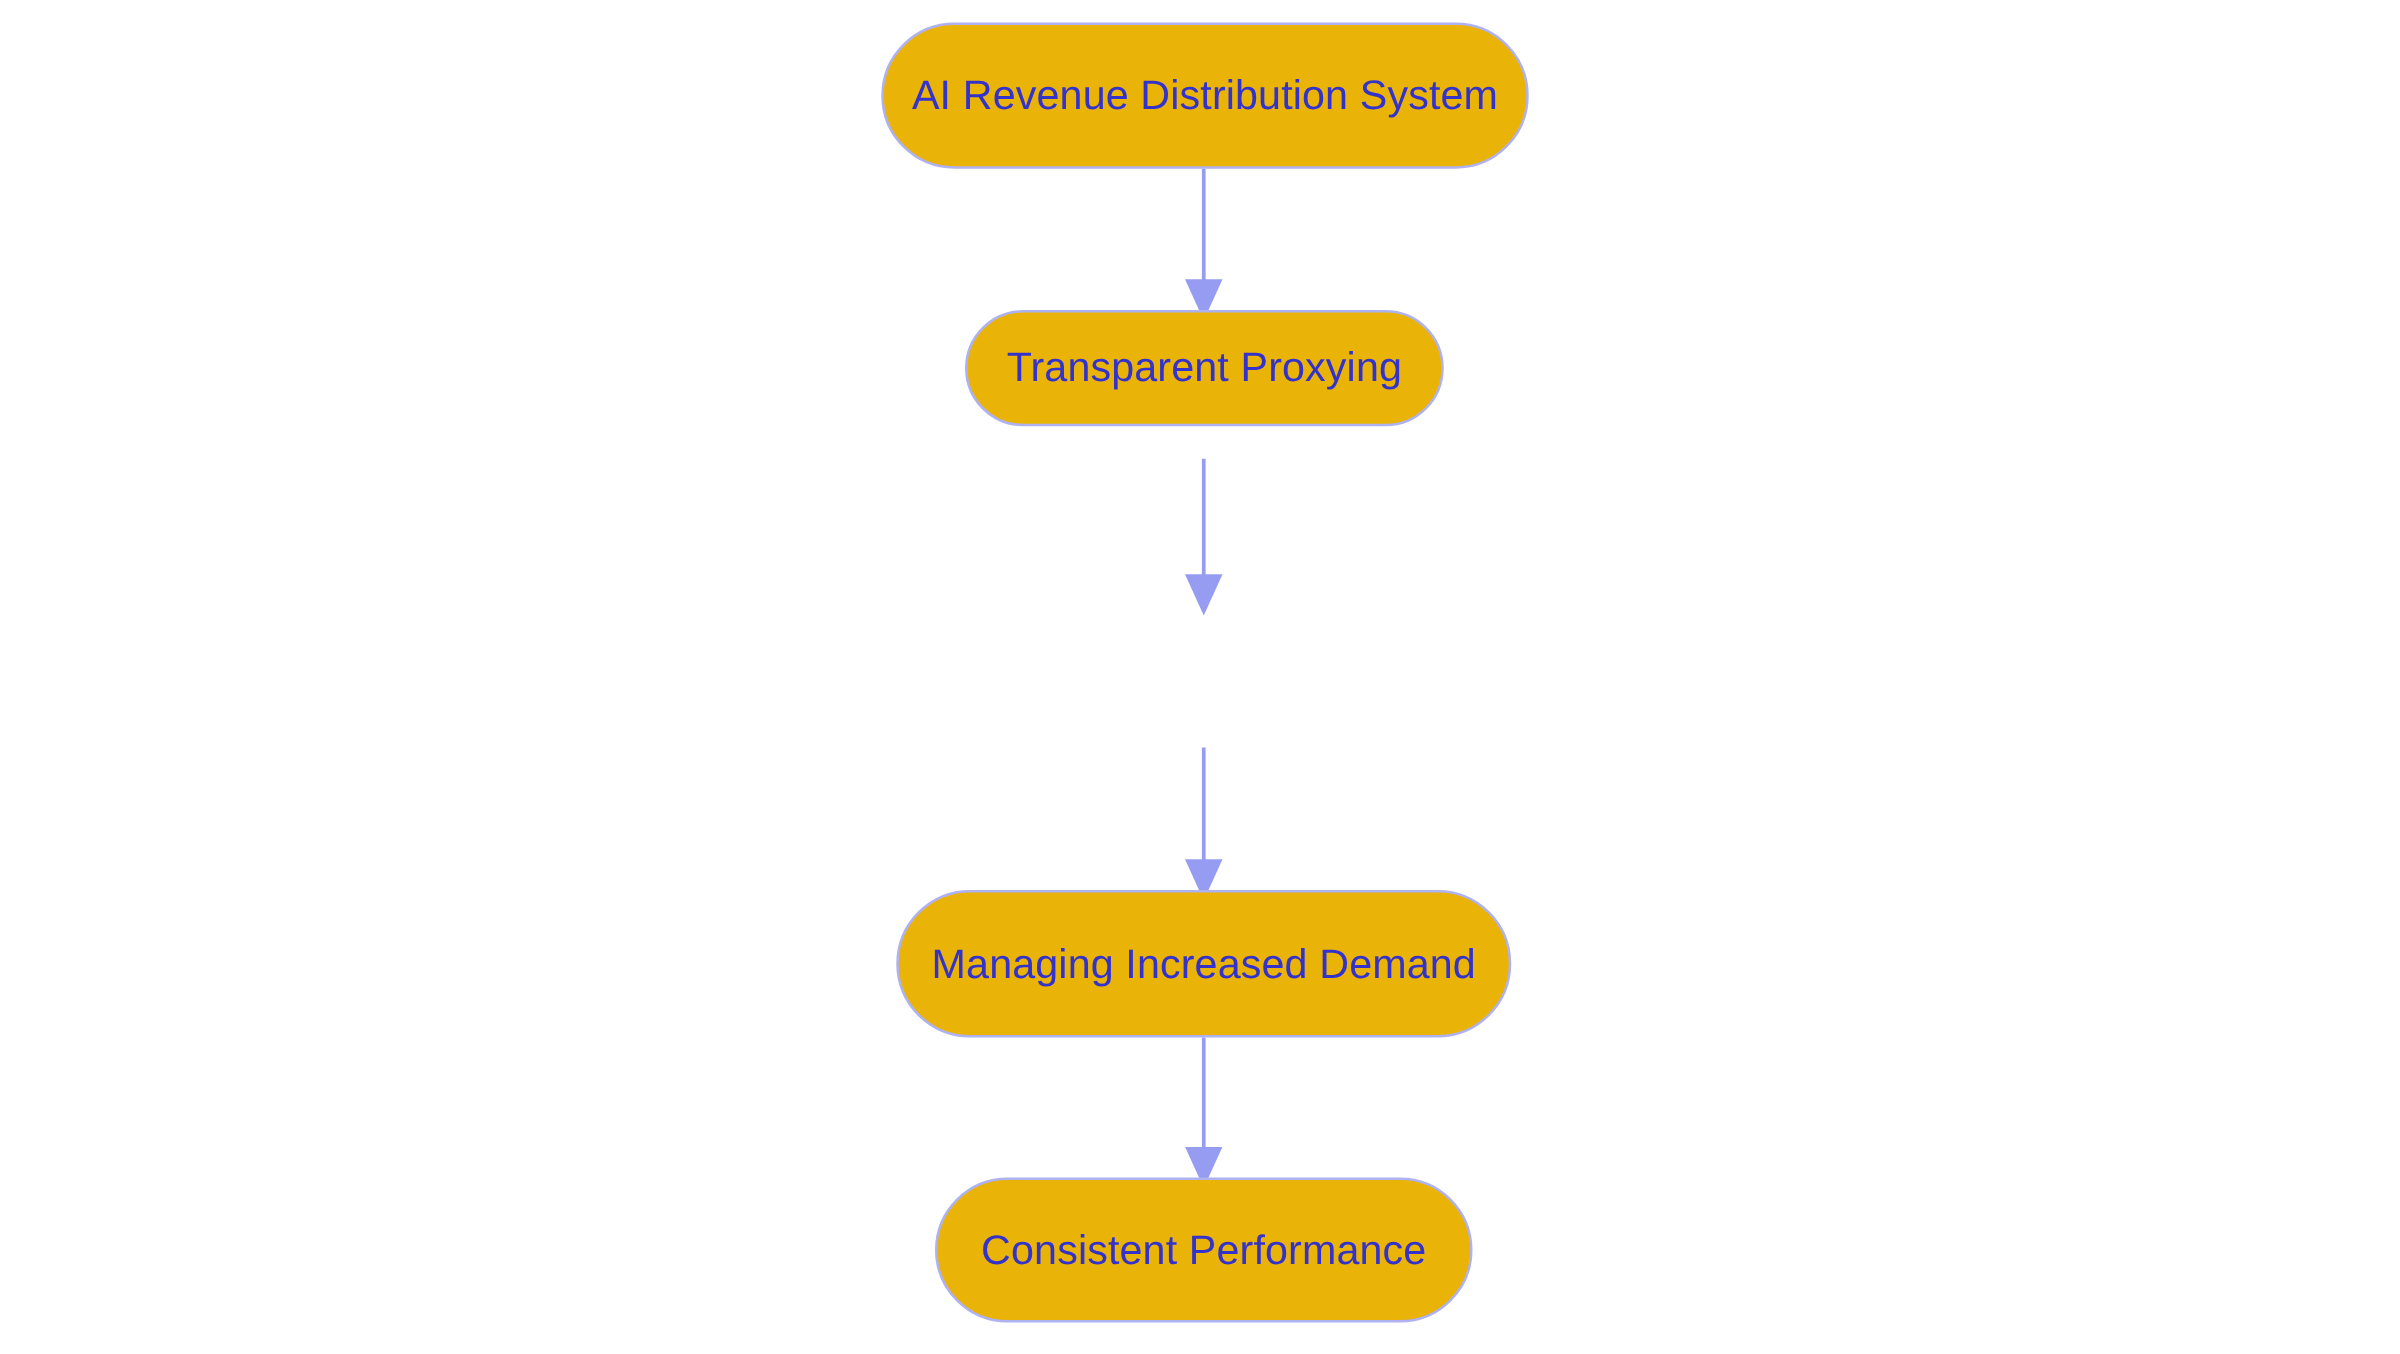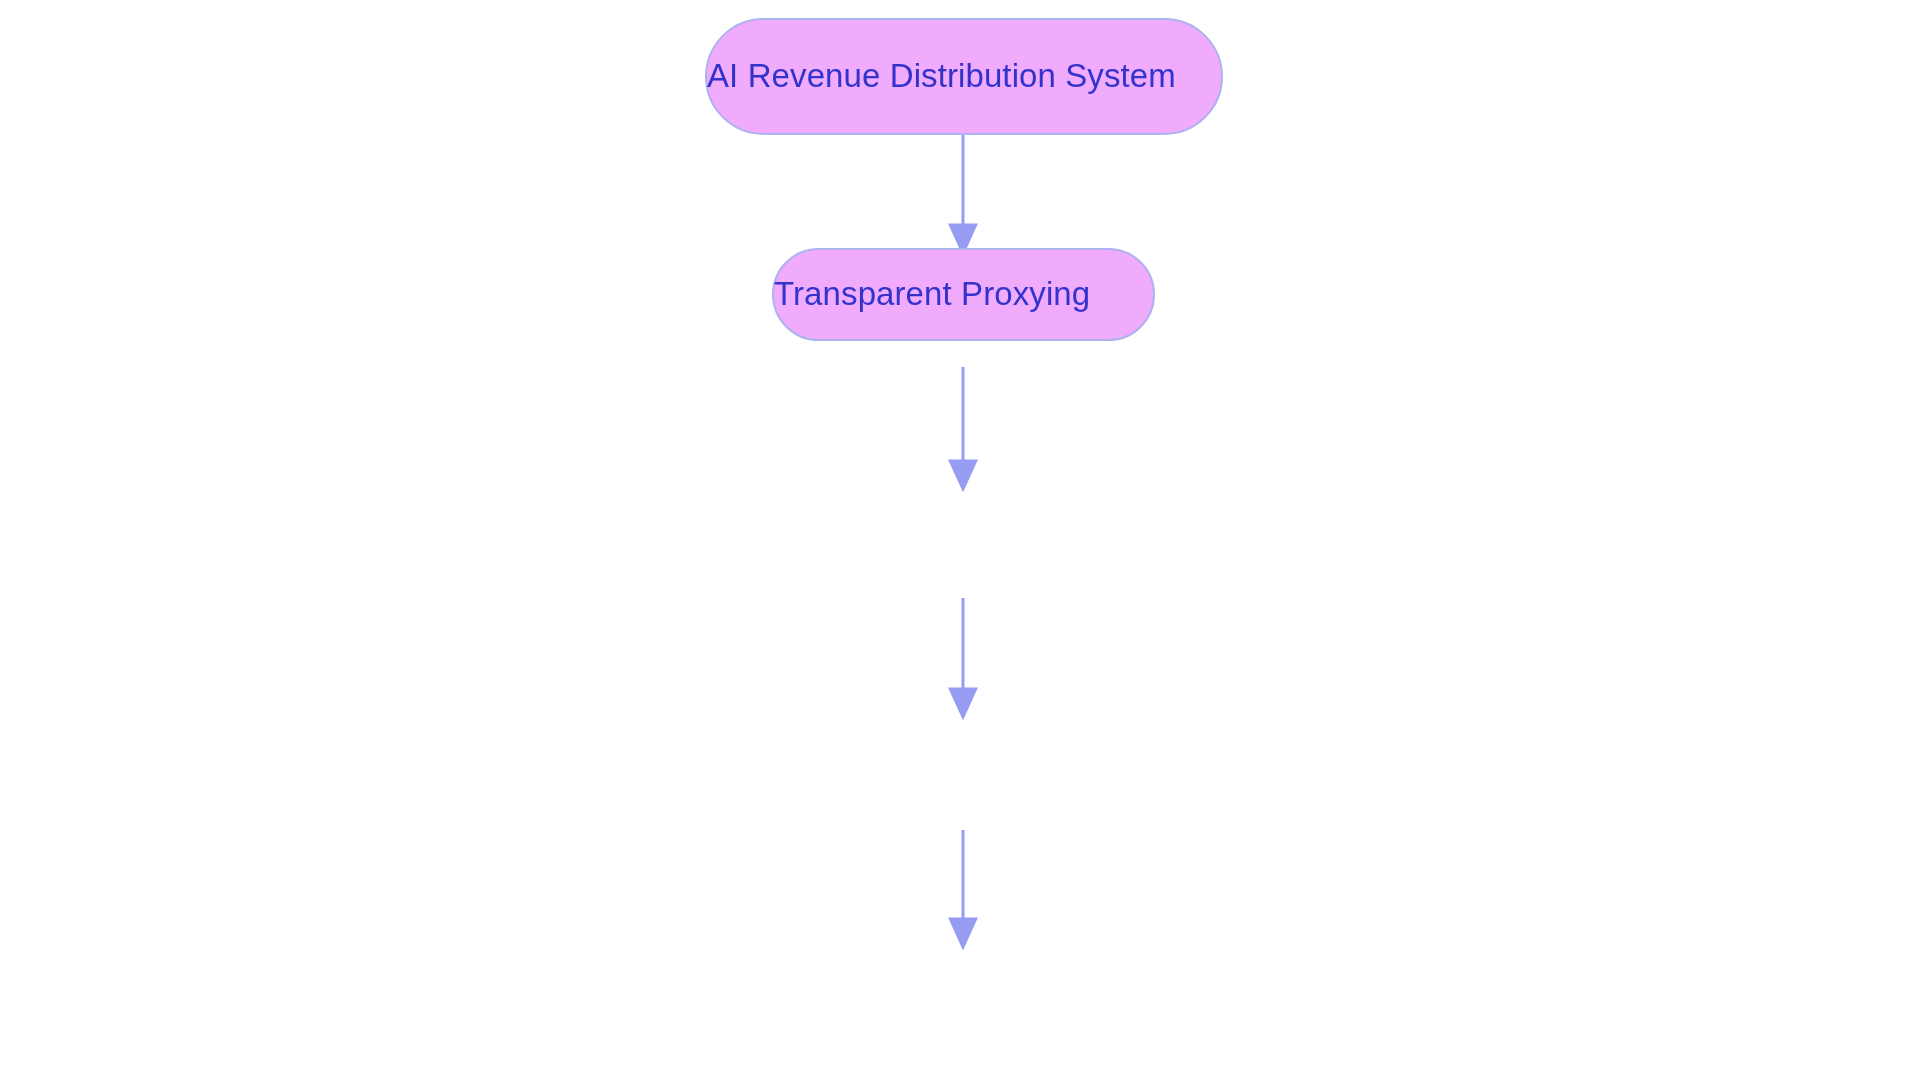--- a/index.html
+++ b/index.html
@@ -19,26 +19,26 @@
     position: relative;
     width: 1920px;
     height: 1083px;
     background: #ffffff;
   }
 
   
   .node {
     position: absolute;
     box-sizing: border-box;
-    background: #f0abfc;
+    background: #eab308;
     border: 2px solid #aeb2f0;
     border-radius: 999px;
     display: flex;
     align-items: center;
-    justify-content: flex-start;
+    justify-content: center;
     text-align: center;
     color: #3333cc;
     font-family: "Liberation Sans", sans-serif;
     font-size: 33px;
     font-weight: 400;
     letter-spacing: 0.1px;
     line-height: 1.1;
     white-space: nowrap;
     user-select: none;
   }
@@ -96,15 +96,21 @@
 
   <div class="node" id="node-0">
     <span class="node-label">AI Revenue Distribution System</span>
   </div>
 
   <div class="node" id="node-1">
     <span class="node-label">Transparent Proxying</span>
   </div>
 
 
+  <div class="node" id="node-3">
+    <span class="node-label">Managing Increased Demand</span>
+  </div>
 
+  <div class="node" id="node-4">
+    <span class="node-label">Consistent Performance</span>
+  </div>
 
 </div>
 
 </body></html>

